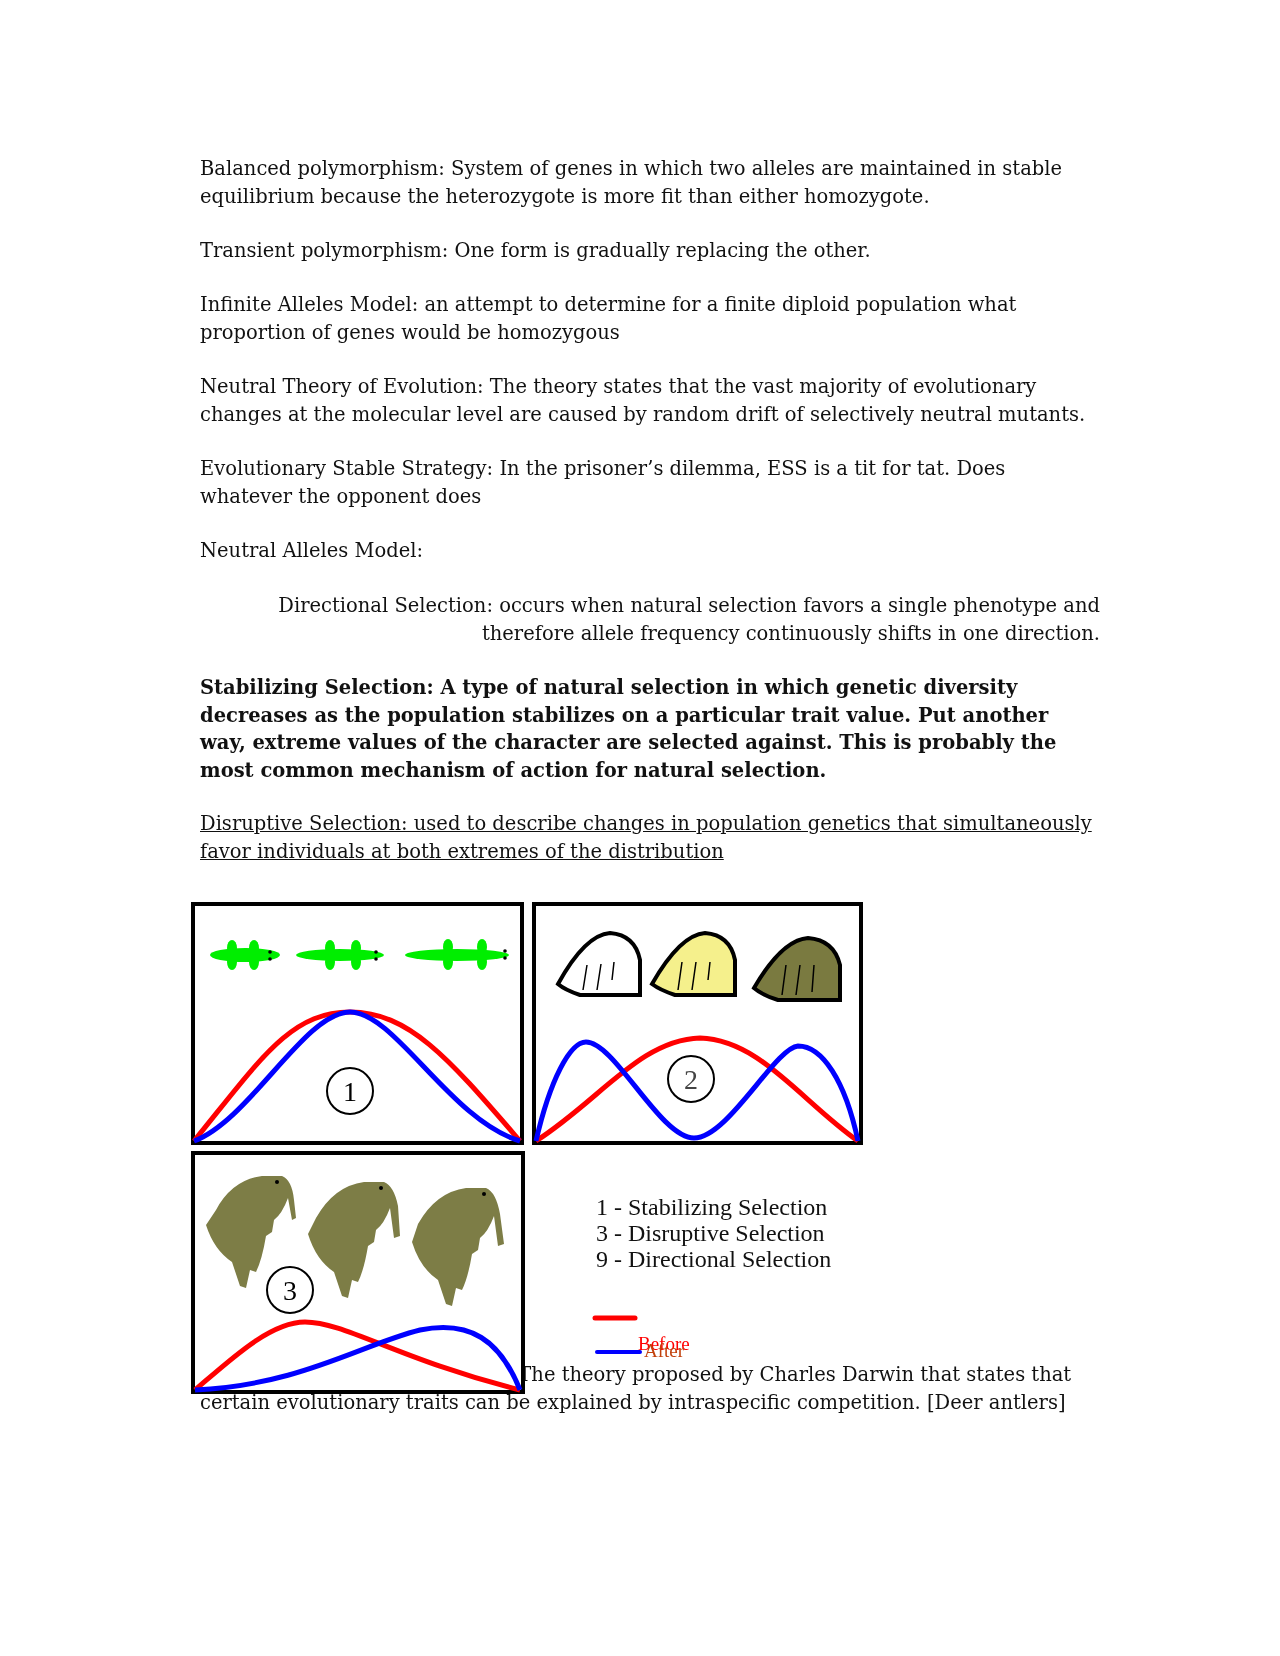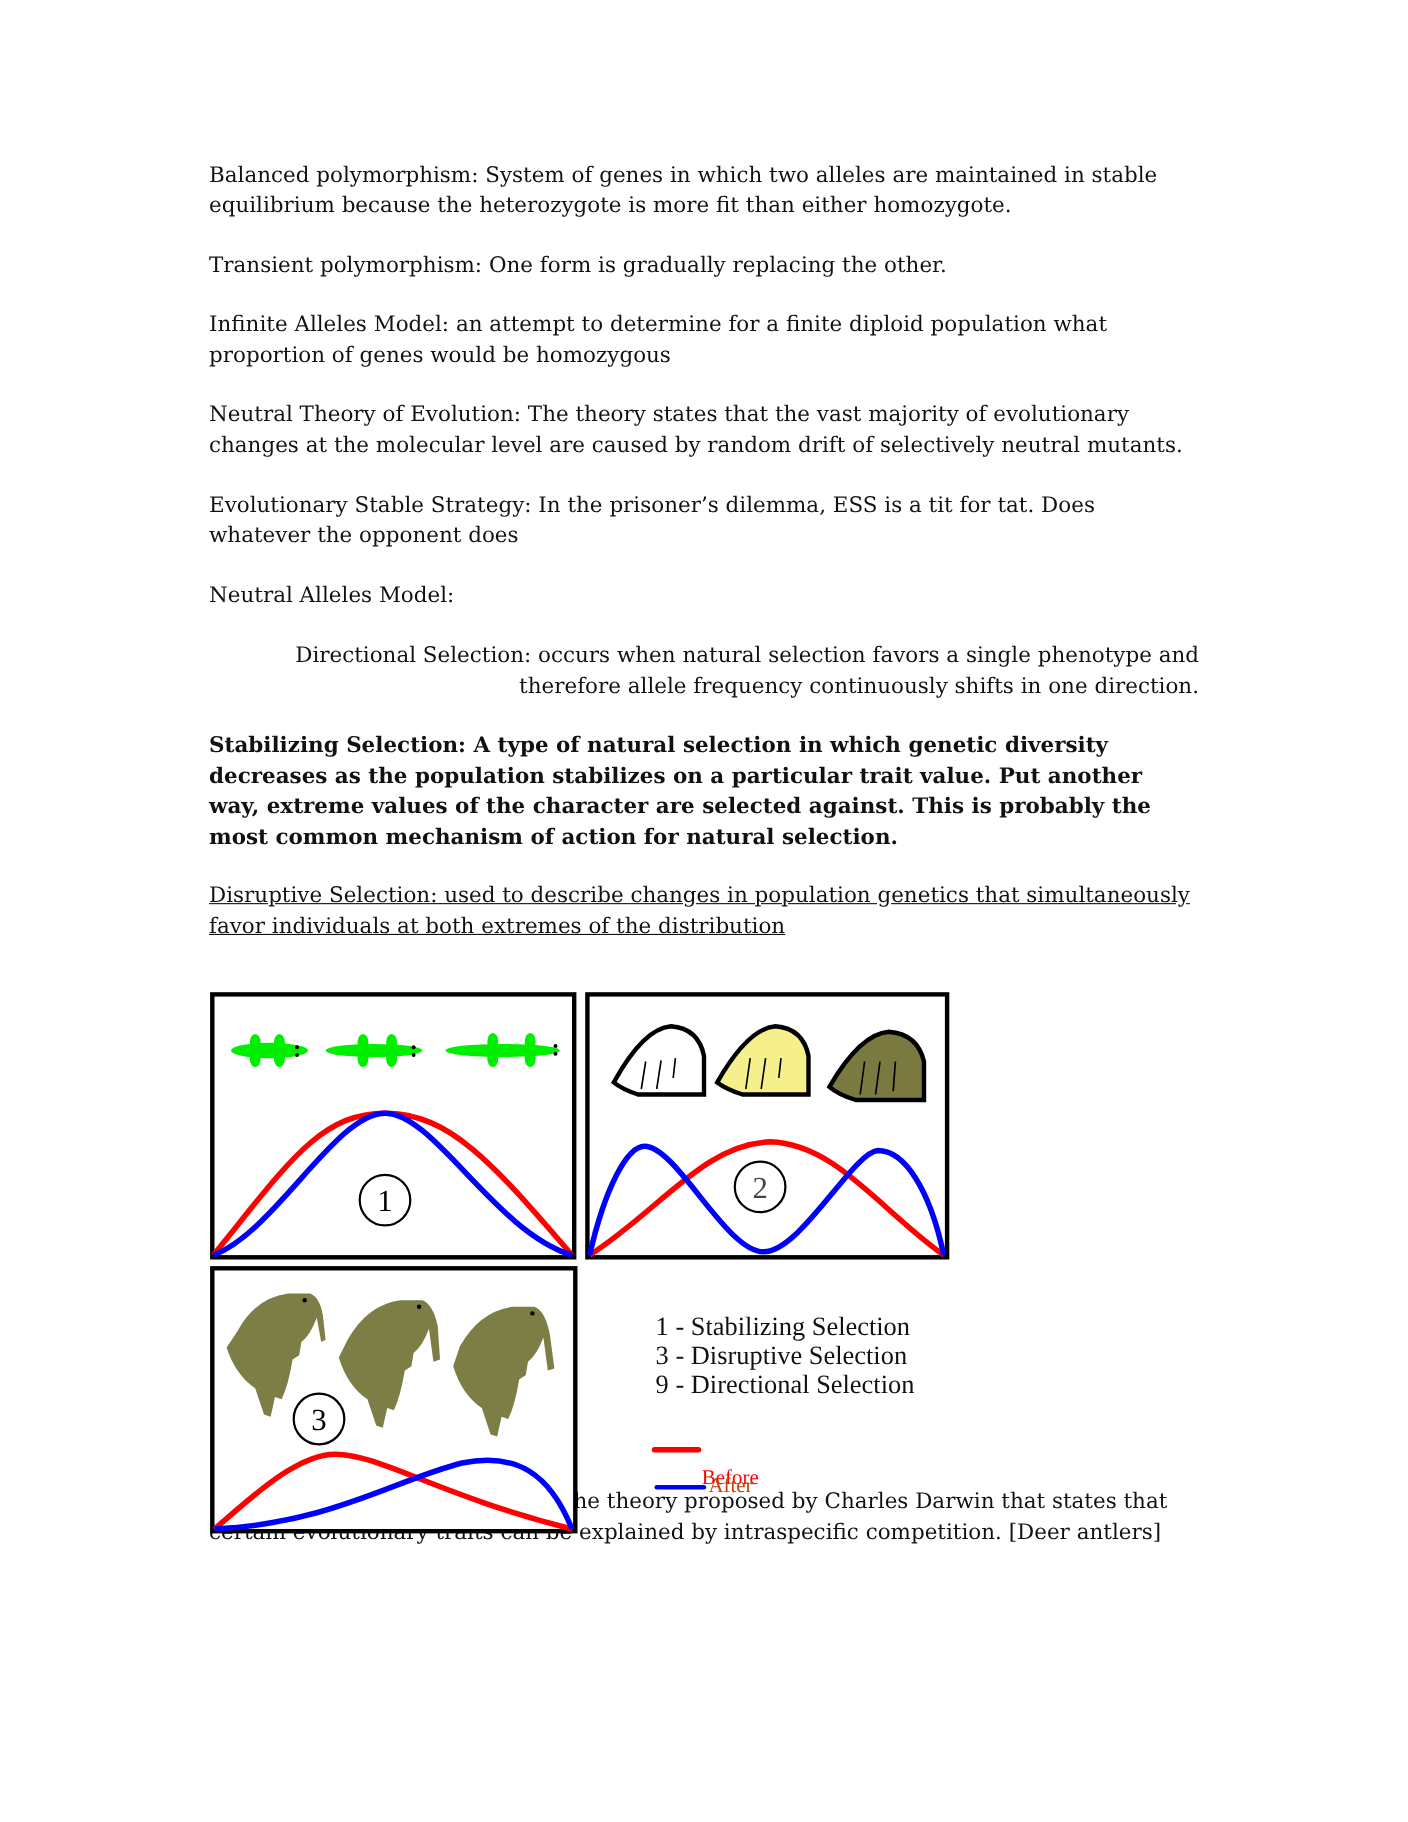--- a/index.html
+++ b/index.html
@@ -1,19 +1,19 @@
 <!DOCTYPE html>
 <html><head>
 <meta charset="utf-8">
 <style>
   html, body { margin:0; padding:0; background:#ffffff; }
   body { width:1280px; height:1656px; position:relative; overflow:hidden;
          font-family:"DejaVu Serif", serif; color:#111111; }
   .para { position:absolute; left:190px; width:900px; font-size:19.5px; line-height:27.5px;
-          margin:0; white-space:normal; }
+          margin:10px; white-space:normal; }
   .figure { position:absolute; left:0; top:0; width:1280px; height:1656px; pointer-events:none; }
   .figure svg { position:absolute; left:0; top:0; }
   .legend-item { position:absolute; font-family:"Liberation Serif", serif; font-size:24px; line-height:26px; color:#111; white-space:nowrap; }
   .legend-key { position:absolute; font-family:"Liberation Serif", serif; font-size:19px; white-space:nowrap; }
   .circle-num { font-family:"Liberation Serif", serif; font-size:28px; }
 </style>
 </head>
 <body>
 
 <p class="para" style="top:145px;">Balanced polymorphism: System of genes in which two alleles are maintained in stable equilibrium because the heterozygote is more fit than either homozygote.</p>

